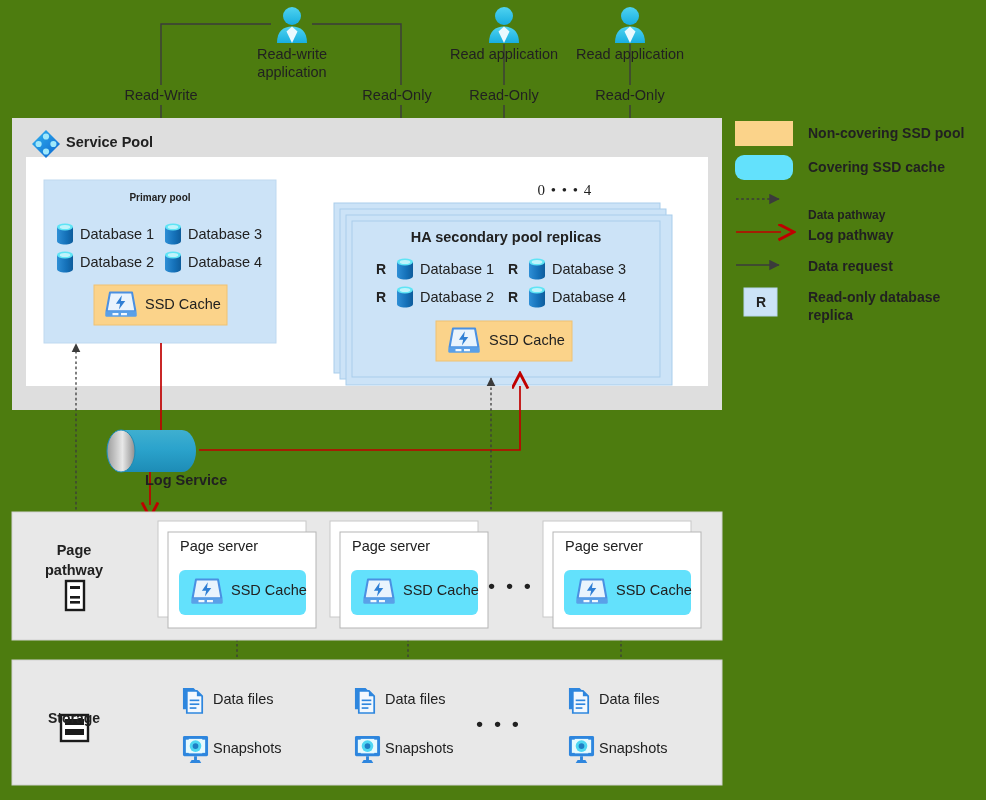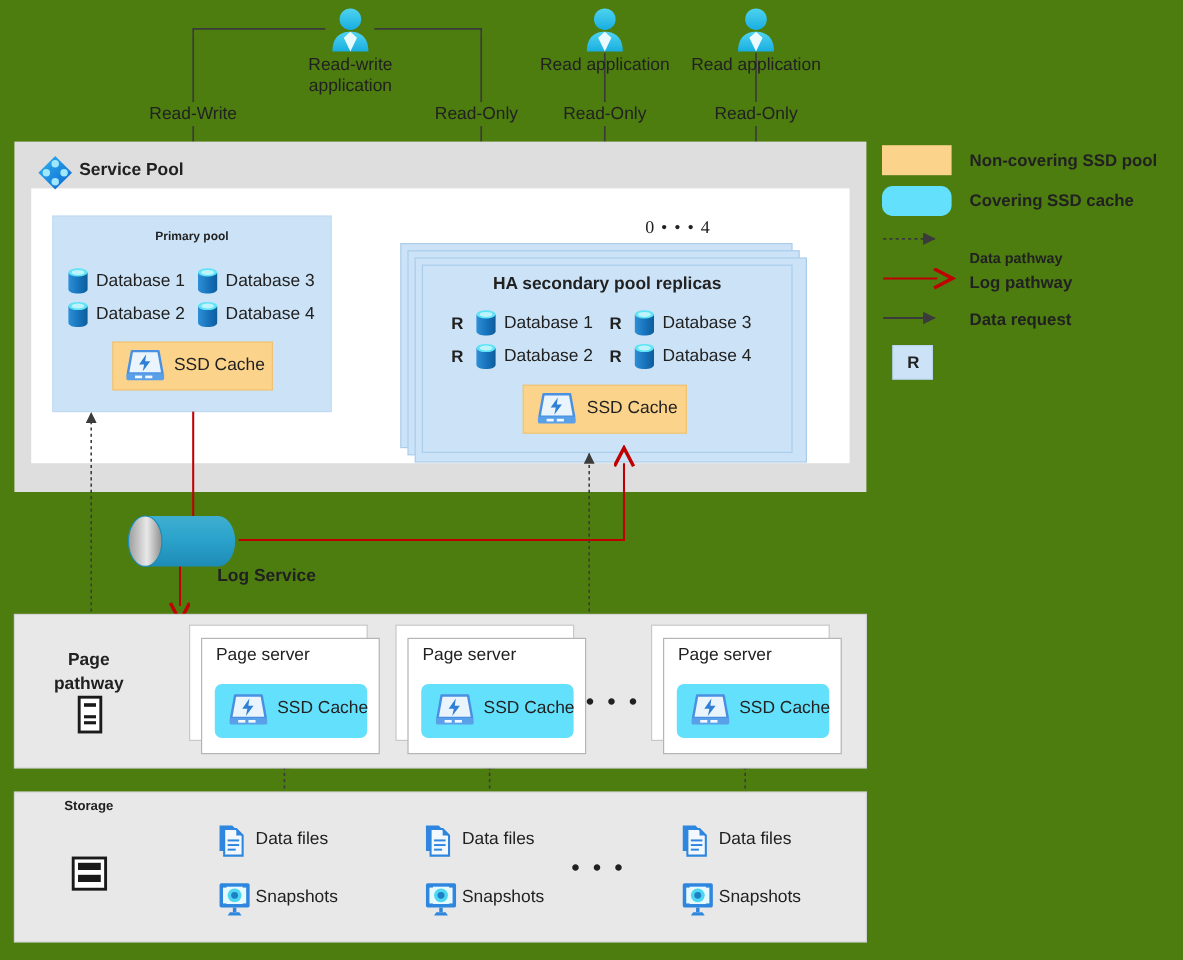--- a/index.html
+++ b/index.html
@@ -264,43 +264,47 @@
   <div class="t bold" style="left:376px;top:289px;font-size:14px;">R</div>
   <div class="t bold" style="left:508px;top:261px;font-size:14px;">R</div>
   <div class="t bold" style="left:508px;top:289px;font-size:14px;">R</div>
 
   <div class="t" style="left:420px;top:261px;font-size:14.5px;">Database 1</div>
   <div class="t" style="left:552px;top:261px;font-size:14.5px;">Database 3</div>
   <div class="t" style="left:420px;top:289px;font-size:14.5px;">Database 2</div>
   <div class="t" style="left:552px;top:289px;font-size:14.5px;">Database 4</div>
   <div class="t" style="left:489px;top:332px;font-size:14.5px;">SSD Cache</div>
 
-  <div class="t bold" style="left:145px;top:472px;font-size:14.5px;margin-left:36px;">Log Service</div>
+  <div class="t bold" style="left:145px;top:472px;font-size:14.5px;">Log Service</div>
 
   <div class="t bold ctr" style="left:74px;top:540px;font-size:14.5px;line-height:20px;text-align:center;">
     <div>Page</div>
     <div>pathway</div>
   </div>
   <div class="t" style="left:180px;top:538px;font-size:14.5px;">Page server</div>
   <div class="t" style="left:352px;top:538px;font-size:14.5px;">Page server</div>
   <div class="t" style="left:565px;top:538px;font-size:14.5px;">Page server</div>
   <div class="t" style="left:231px;top:582px;font-size:14.5px;">SSD Cache</div>
   <div class="t" style="left:403px;top:582px;font-size:14.5px;">SSD Cache</div>
   <div class="t" style="left:616px;top:582px;font-size:14.5px;">SSD Cache</div>
   <div class="t bold ctr" style="left:511px;top:575px;font-size:19px;letter-spacing:3px;">• • •</div>
 
-  <div class="t bold ctr" style="left:74px;top:666px;font-size:11px;">Storage</div>
+  <div class="t bold ctr" style="left:74px;top:710px;font-size:14px;">Storage</div>
   <div class="t" style="left:213px;top:691px;font-size:14.5px;">Data files</div>
   <div class="t" style="left:385px;top:691px;font-size:14.5px;">Data files</div>
   <div class="t" style="left:599px;top:691px;font-size:14.5px;">Data files</div>
   <div class="t" style="left:213px;top:740px;font-size:14.5px;">Snapshots</div>
   <div class="t" style="left:385px;top:740px;font-size:14.5px;">Snapshots</div>
   <div class="t" style="left:599px;top:740px;font-size:14.5px;">Snapshots</div>
   <div class="t bold ctr" style="left:499px;top:713px;font-size:19px;letter-spacing:3px;">• • •</div>
 
   <div class="t bold" style="left:808px;top:125px;font-size:14px;">Non-covering SSD pool</div>
   <div class="t bold" style="left:808px;top:159px;font-size:14px;">Covering SSD cache</div>
   <div class="t bold" style="left:808px;top:192px;font-size:12px;margin-top:16px;">Data pathway</div>
   <div class="t bold" style="left:808px;top:227px;font-size:14px;">Log pathway</div>
   <div class="t bold" style="left:808px;top:258px;font-size:14px;">Data request</div>
+  <div class="t bold" style="left:808px;top:288px;font-size:14px;line-height:18px;">
+    <div>Read-only database</div>
+    <div>replica</div>
+  </div>
   <div class="t bold ctr" style="left:761px;top:294px;font-size:14px;">R</div>
 
 </div>
 
 </body></html>

